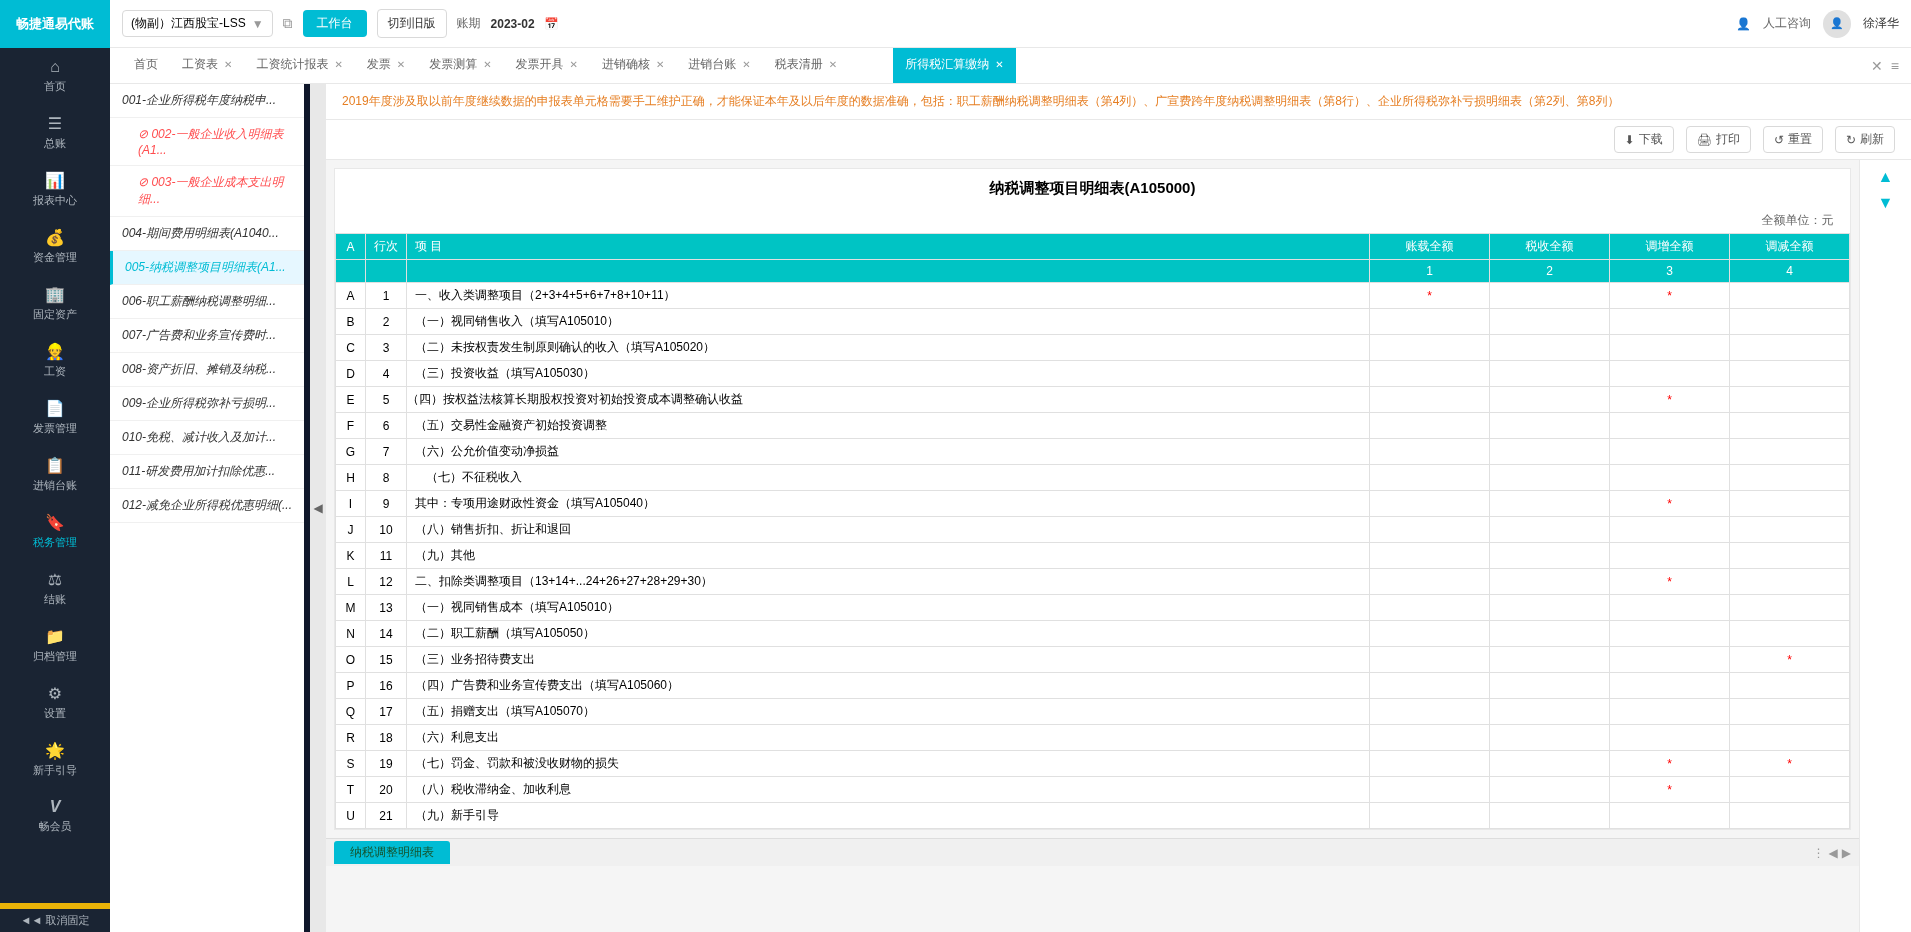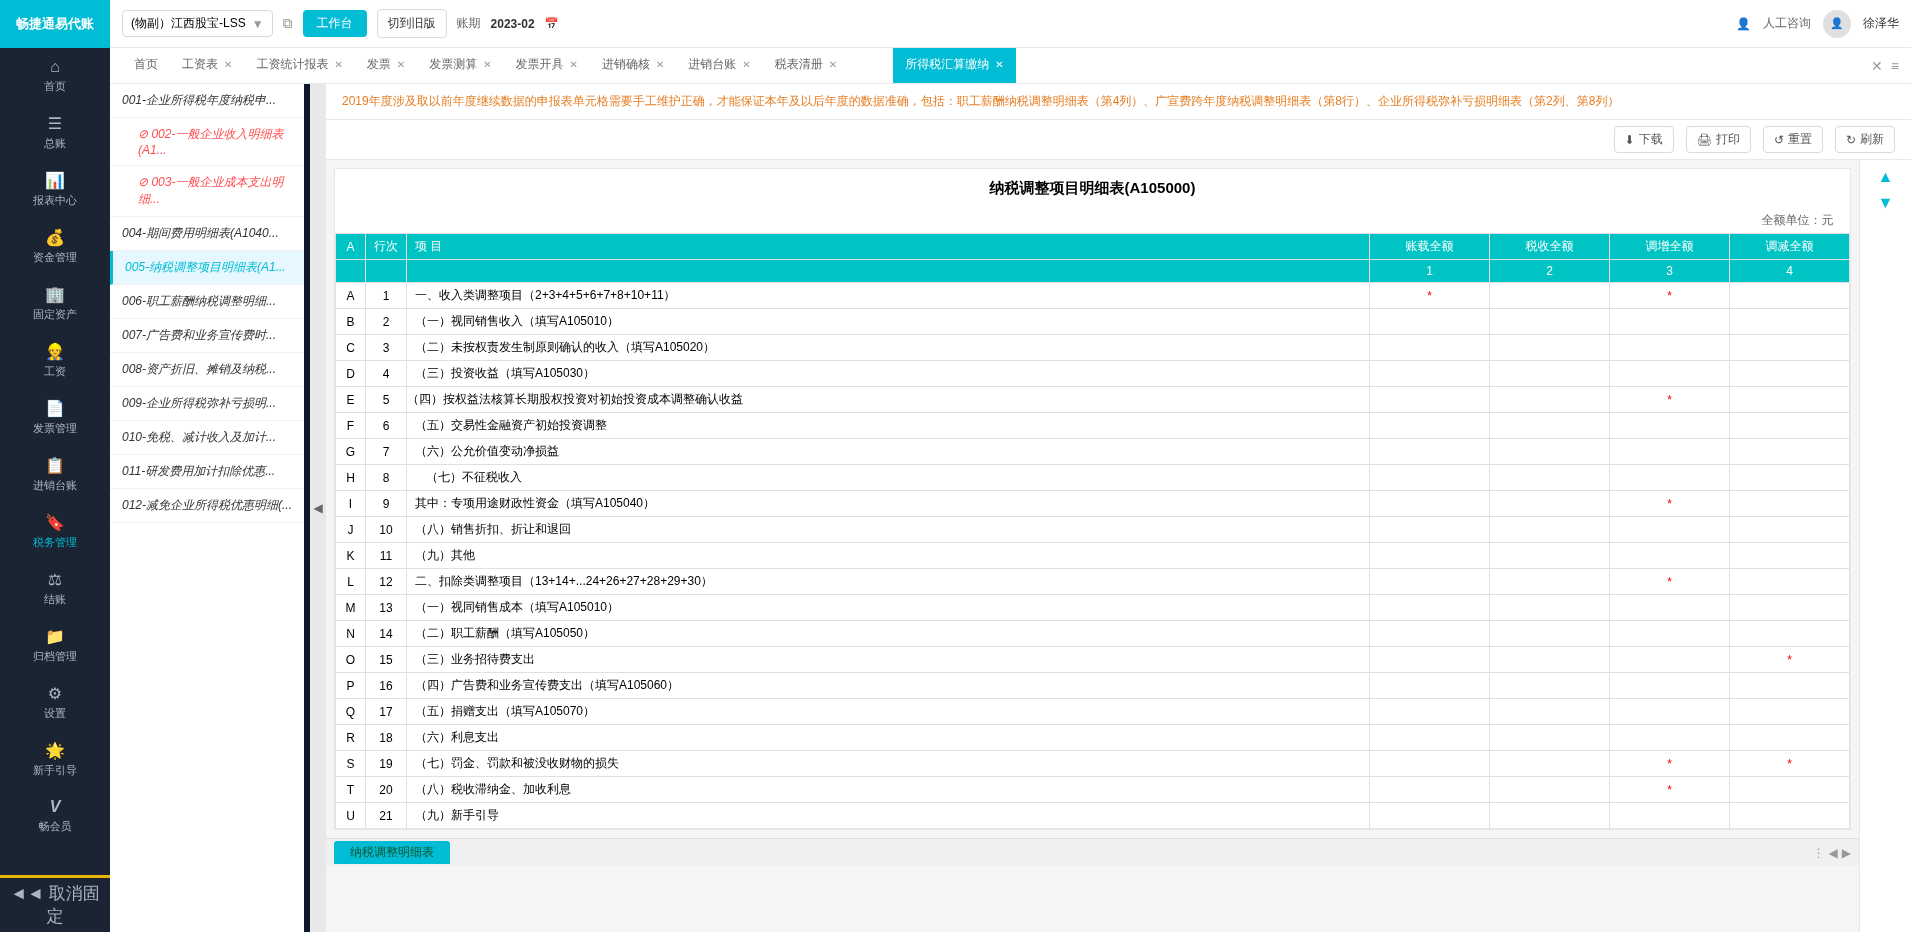--- a/index.html
+++ b/index.html
@@ -5,21 +5,21 @@
     * { box-sizing: border-box; margin: 0; padding: 0; }
     body { font-family: 'Microsoft YaHei', 'SimHei', sans-serif; font-size: 12px; background: #f0f2f5; display: flex; height: 932px; overflow: hidden; }
 
     
     .sidebar { width: 110px; background: #1a2433; display: flex; flex-direction: column; height: 100%; flex-shrink: 0; }
     .sidebar-logo { background: #00bcd4; padding: 12px 8px; text-align: center; color: white; font-size: 13px; font-weight: bold; height: 48px; display: flex; align-items: center; justify-content: center; }
     .sidebar-nav { flex: 1; overflow-y: auto; }
     .sidebar-item { display: flex; flex-direction: column; align-items: center; padding: 10px 5px; color: #adb5bd; cursor: pointer; font-size: 11px; gap: 3px; }
     .sidebar-item.active { color: #00bcd4; }
     .sidebar-item .icon { font-size: 16px; }
-    .sidebar-bottom { padding: 4px; color: #adb5bd; font-size: 17px; text-align: center; cursor: pointer; border-top: 3px solid #eab308; }
+    .sidebar-bottom { padding: 4px; color: #adb5bd; font-size: 11px; text-align: center; cursor: pointer; border-top: 6px solid #eab308; }
 
     
     .main { flex: 1; display: flex; flex-direction: column; overflow: hidden; }
 
     
     .topbar { background: white; height: 48px; display: flex; align-items: center; padding: 0 12px; gap: 10px; border-bottom: 1px solid #e8e8e8; flex-shrink: 0; }
     .company-select { display: flex; align-items: center; gap: 6px; border: 1px solid #d9d9d9; border-radius: 4px; padding: 4px 8px; font-size: 12px; cursor: pointer; }
     .company-select .arrow { color: #999; }
     .btn-workbench { background: #00bcd4; color: white; border: none; padding: 5px 14px; border-radius: 4px; cursor: pointer; font-size: 12px; }
     .btn-oldversion { background: white; color: #333; border: 1px solid #d9d9d9; padding: 5px 10px; border-radius: 4px; cursor: pointer; font-size: 12px; }

